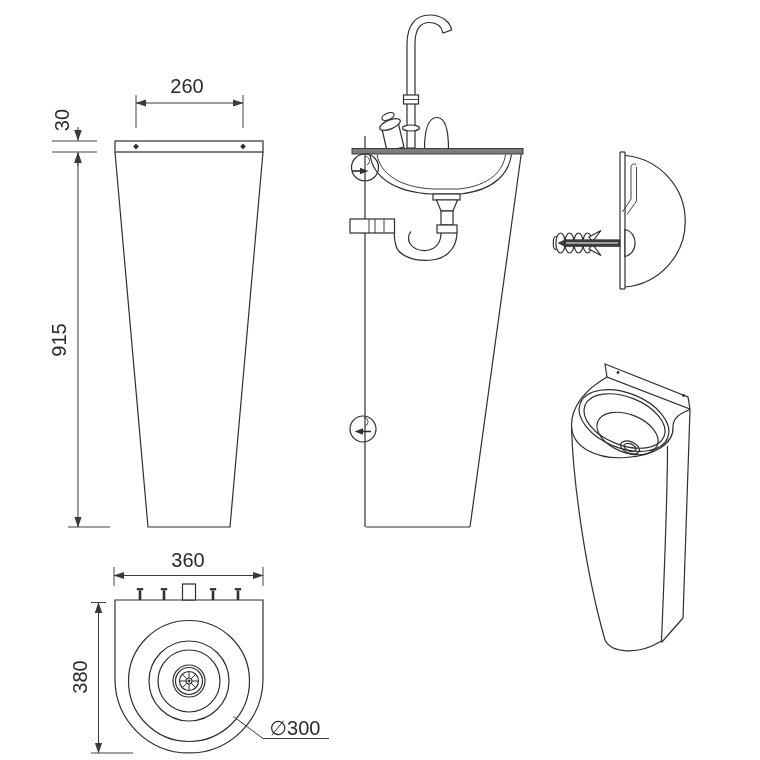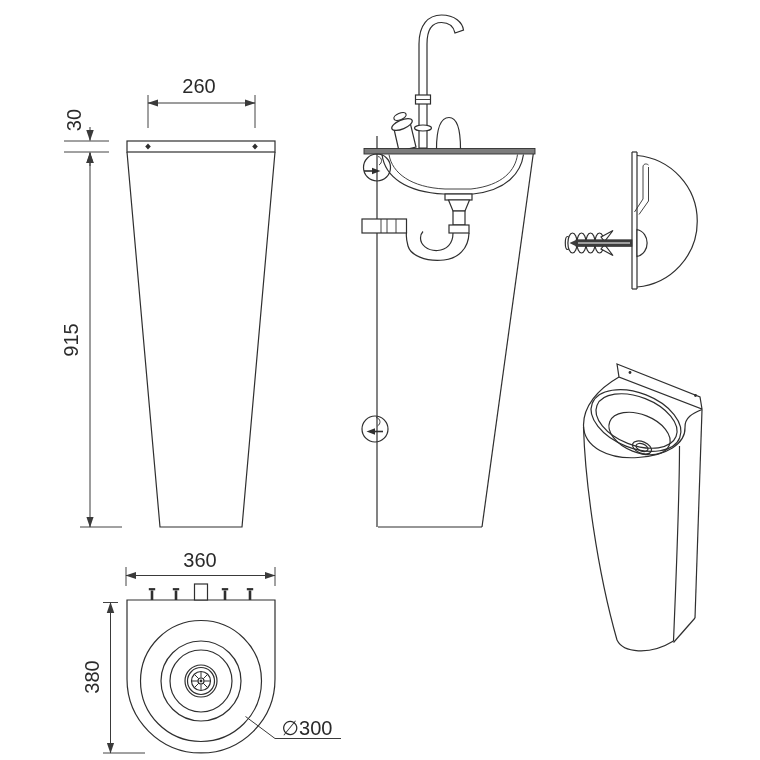--- a/index.html
+++ b/index.html
@@ -1,16 +1,16 @@
 <!DOCTYPE html>
 <html><head>
 <meta charset="utf-8">
 <style>
   html,body{margin:0;padding:0;background:#fff;}
-  .canvas{position:relative;width:728px;height:760px;background:#ffffff;overflow:hidden;margin-left:12px;}
+  .canvas{position:relative;width:728px;height:760px;background:#ffffff;overflow:hidden;}
   svg{position:absolute;left:0;top:0;}
   .ln{fill:none;stroke:#2f2f2f;stroke-width:1.2;}
   .thin{fill:none;stroke:#2f2f2f;stroke-width:0.9;}
   .dimln{fill:none;stroke:#3a3a3a;stroke-width:1;}
   .fillw{fill:#ffffff;stroke:#2f2f2f;stroke-width:1.2;}
   .dark{fill:#2f2f2f;stroke:none;}
   .dim{font-family:"Liberation Sans","DejaVu Sans",sans-serif;font-size:20px;fill:#2a2a2a;}
 </style>
 </head>
 <body>

